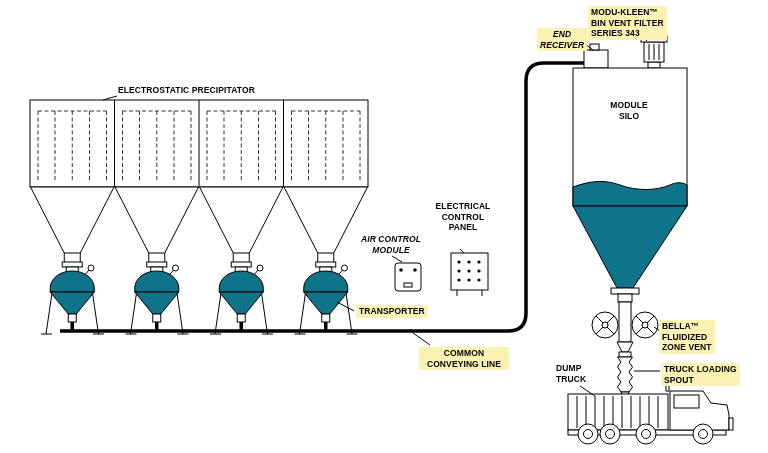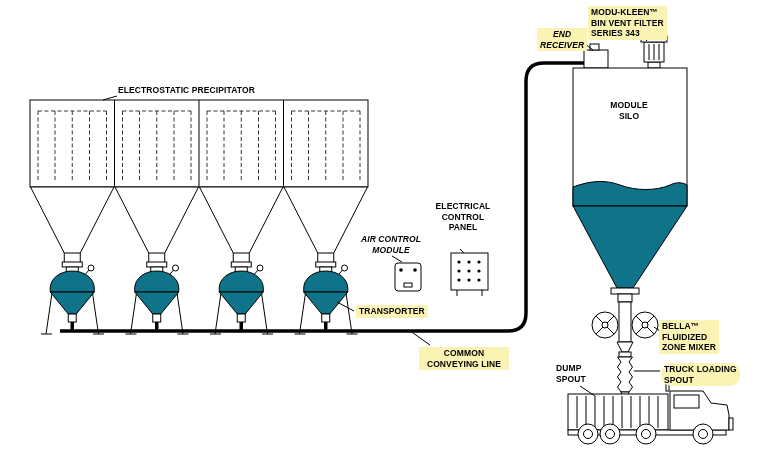--- a/index.html
+++ b/index.html
@@ -198,19 +198,19 @@
 <div class="lbl ctr hl" style="left:537px;top:28px;font-style:italic;">END
 RECEIVER</div>
 <div class="lbl hl" style="left:588px;top:6px;">MODU-KLEEN™
 BIN VENT FILTER
 SERIES 343</div>
 <div class="lbl hl" style="left:356px;top:305px;">TRANSPORTER</div>
 <div class="lbl ctr hl" style="left:419px;top:347px;width:84px;">COMMON
 CONVEYING LINE</div>
 <div class="lbl hl" style="left:659px;top:320px;">BELLA™
 FLUIDIZED
-ZONE MIXER</div>
-<div class="lbl hl" style="left:661px;top:363px;border-radius:10px;">TRUCK LOADING
+ZONE VENT</div>
+<div class="lbl hl" style="left:661px;top:363px;">TRUCK LOADING
 SPOUT</div>
 <div class="lbl" style="left:556px;top:363px;">DUMP
-SPOUT</div>
+TRUCK</div>
 
 </div>
 
 </body></html>

